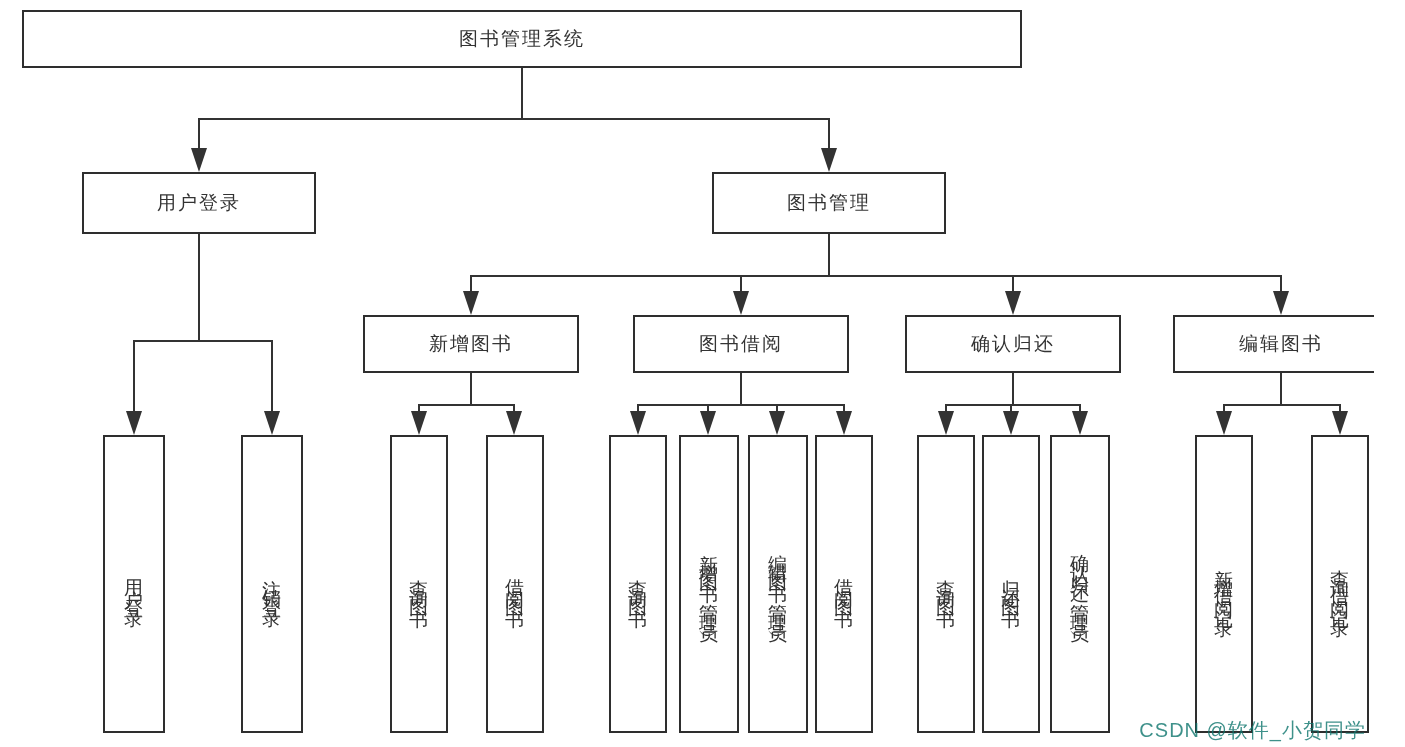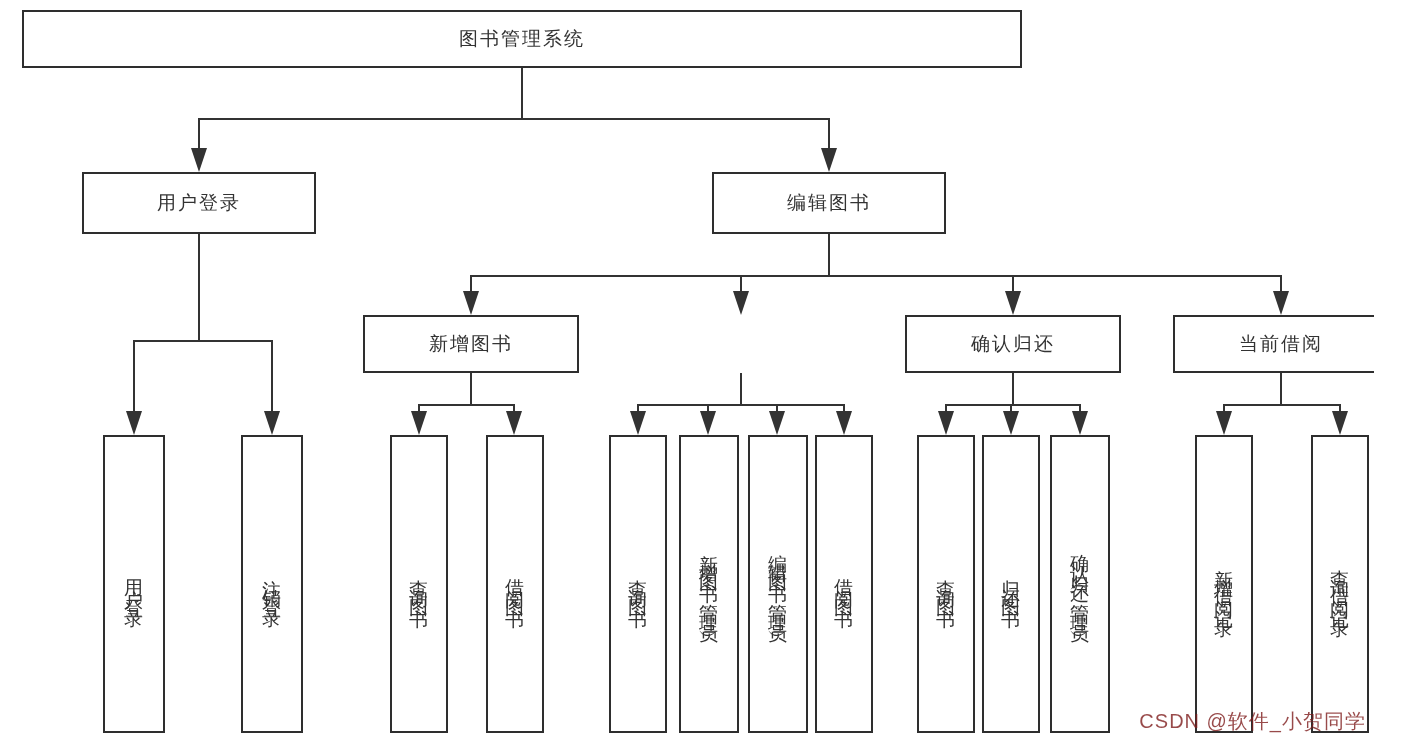--- a/index.html
+++ b/index.html
@@ -52,23 +52,23 @@
     position: absolute;
     width: 0; height: 0;
     border-left: 8px solid transparent;
     border-right: 8px solid transparent;
     border-top: 24px solid #333333;
     z-index: 1;
   }
   .watermark {
     position: absolute;
     right: 8px;
-    bottom: 12px;
+    bottom: 3px;
     font-size: 20px;
-    color: #7f1d1d;
+    color: #0f766e;
     opacity: 0.8;
     letter-spacing: 1px;
     z-index: 3;
   }
 </style>
 </head>
 <body>
 
 <div id="canvas">
 
@@ -80,21 +80,21 @@
   <div class="hl" style="left:198px; top:118px; width:632px;"></div>
   <div class="vl" style="left:198px; top:118px; height:32px;"></div>
   <div class="ar" style="left:191px; top:148px;"></div>
   <div class="vl" style="left:828px; top:118px; height:32px;"></div>
   <div class="ar" style="left:821px; top:148px;"></div>
 
   <div class="box" style="left:82px; top:172px; width:234px; height:62px;">
     <span>用户登录</span>
   </div>
   <div class="box" style="left:712px; top:172px; width:234px; height:62px;">
-    <span>编辑图书</span>
+    <span>图书管理</span>
   </div>
 
   <div class="vl" style="left:198px; top:234px; height:108px;"></div>
   <div class="hl" style="left:133px; top:340px; width:140px;"></div>
   <div class="vl" style="left:133px; top:340px; height:73px;"></div>
   <div class="ar" style="left:126px; top:411px;"></div>
   <div class="vl" style="left:271px; top:340px; height:73px;"></div>
   <div class="ar" style="left:264px; top:411px;"></div>
 
   <div class="vl" style="left:828px; top:234px; height:43px;"></div>
@@ -104,25 +104,28 @@
   <div class="vl" style="left:740px; top:275px; height:20px;"></div>
   <div class="ar" style="left:733px; top:291px;"></div>
   <div class="vl" style="left:1012px; top:275px; height:20px;"></div>
   <div class="ar" style="left:1005px; top:291px;"></div>
   <div class="vl" style="left:1280px; top:275px; height:20px;"></div>
   <div class="ar" style="left:1273px; top:291px;"></div>
 
   <div class="box" style="left:363px; top:315px; width:216px; height:58px;">
     <span>新增图书</span>
   </div>
+  <div class="box" style="left:633px; top:315px; width:216px; height:58px;">
+    <span>图书借阅</span>
+  </div>
   <div class="box" style="left:905px; top:315px; width:216px; height:58px;">
     <span>确认归还</span>
   </div>
   <div class="box" style="left:1173px; top:315px; width:216px; height:58px;">
-    <span>当前借阅</span>
+    <span>编辑图书</span>
   </div>
 
   <div class="vl" style="left:470px; top:373px; height:33px;"></div>
   <div class="hl" style="left:418px; top:404px; width:97px;"></div>
   <div class="vl" style="left:418px; top:404px; height:9px;"></div>
   <div class="ar" style="left:411px; top:411px;"></div>
   <div class="vl" style="left:513px; top:404px; height:9px;"></div>
   <div class="ar" style="left:506px; top:411px;"></div>
 
   <div class="vl" style="left:740px; top:373px; height:33px;"></div>

